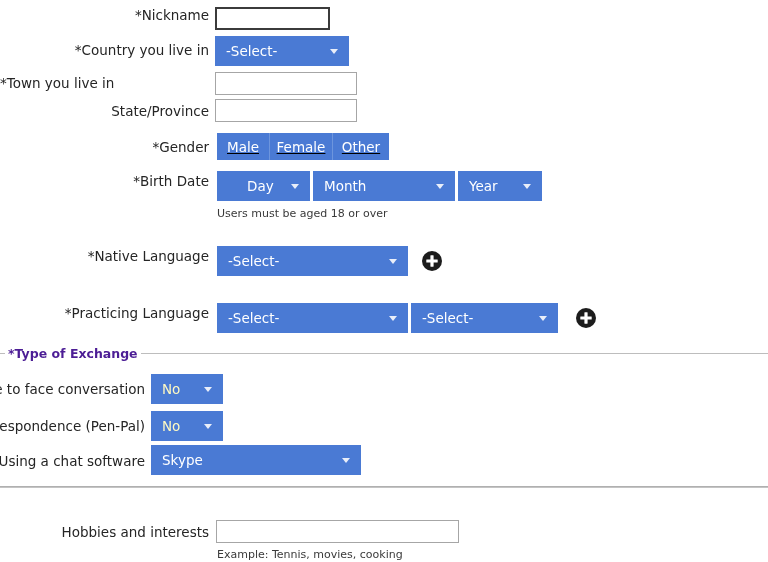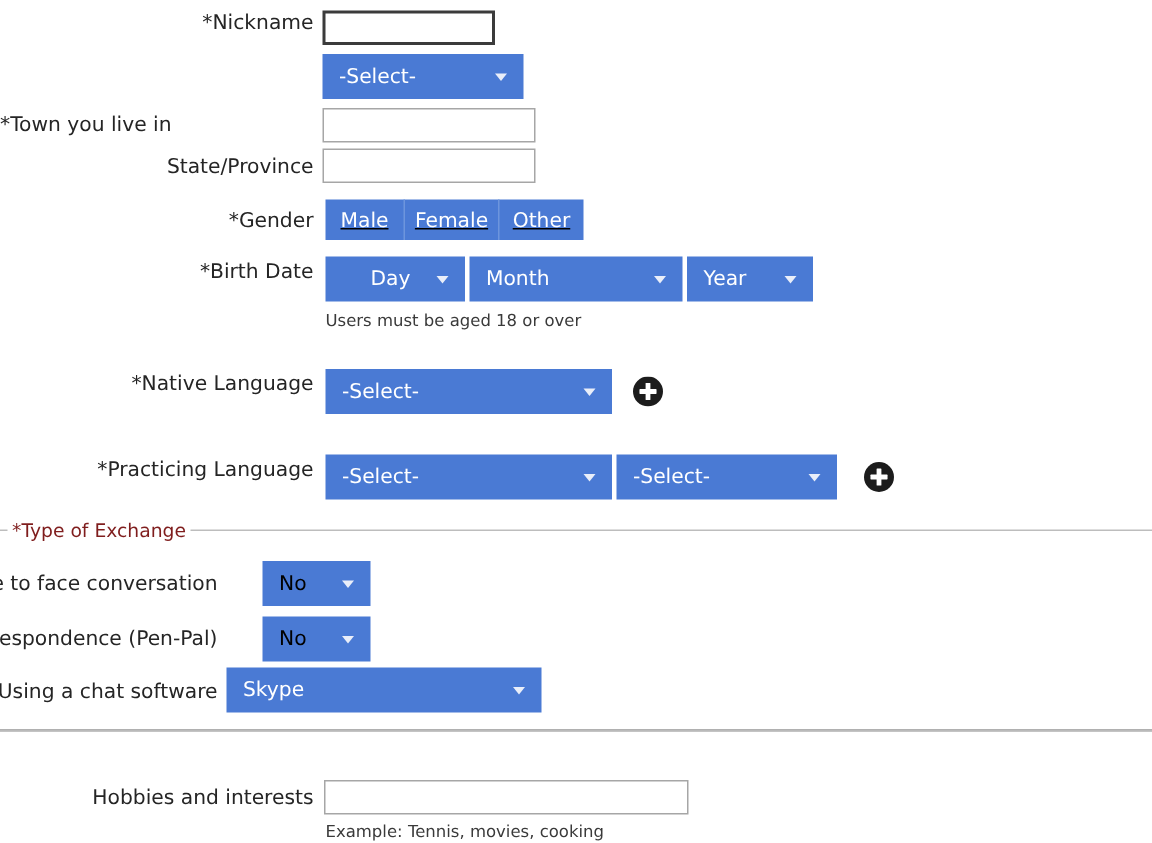--- a/index.html
+++ b/index.html
@@ -63,21 +63,21 @@
   .sel .caret {
     position: absolute;
     right: 11px;
     top: 50%;
     margin-top: -2px;
     width: 0; height: 0;
     border-left: 4.5px solid transparent;
     border-right: 4.5px solid transparent;
     border-top: 5px solid #e9eef9;
   }
-  .sel.muted { color: #000000; margin-left: 24px; }
+  .sel.muted { color: #fef9c3; }
 
   
   .seg {
     position: absolute;
     display: flex;
     background: #4a7ad4;
     height: 27px;
   }
   .seg .segbtn {
     display: flex;
@@ -103,22 +103,22 @@
     position: absolute;
     font-size: 11px;
     color: #3a3a3a;
     white-space: nowrap;
   }
 
   
   .fs-legend {
     position: absolute;
     font-size: 12.5px;
-    font-weight: normal;
-    color: #7f1d1d;
+    font-weight: bold;
+    color: #4c1d95;
     background: #ffffff;
     padding: 0 3px;
     white-space: nowrap;
     z-index: 2;
   }
   .fs-line {
     position: absolute;
     height: 1px;
     background: #bdbdbd;
   }
@@ -137,20 +137,23 @@
 </head>
 <body>
 
 <div id="page">
 
   <div class="row" style="left:0; top:7px; width:215px; justify-content:flex-end;">
     <span class="lbl">*Nickname</span>
   </div>
   <input class="tinput focused" style="position: absolute; left: 215px; top: 7px; width: 115px;" value="">
 
+  <div class="row" style="left:0; top:42px; width:215px; justify-content:flex-end;">
+    <span class="lbl">*Country you live in</span>
+  </div>
   <div class="sel" style="position:absolute; left:215px; top:36px; width:134px;">
     <span>-Select-</span>
     <span class="caret"></span>
   </div>
 
   <div class="row" style="left:0; top:75px; width:215px; justify-content:flex-start;">
     <span class="lbl">*Town you live in</span>
   </div>
   <input class="tinput" style="position: absolute; left: 215px; top: 72px; width: 142px;" value="">
 

